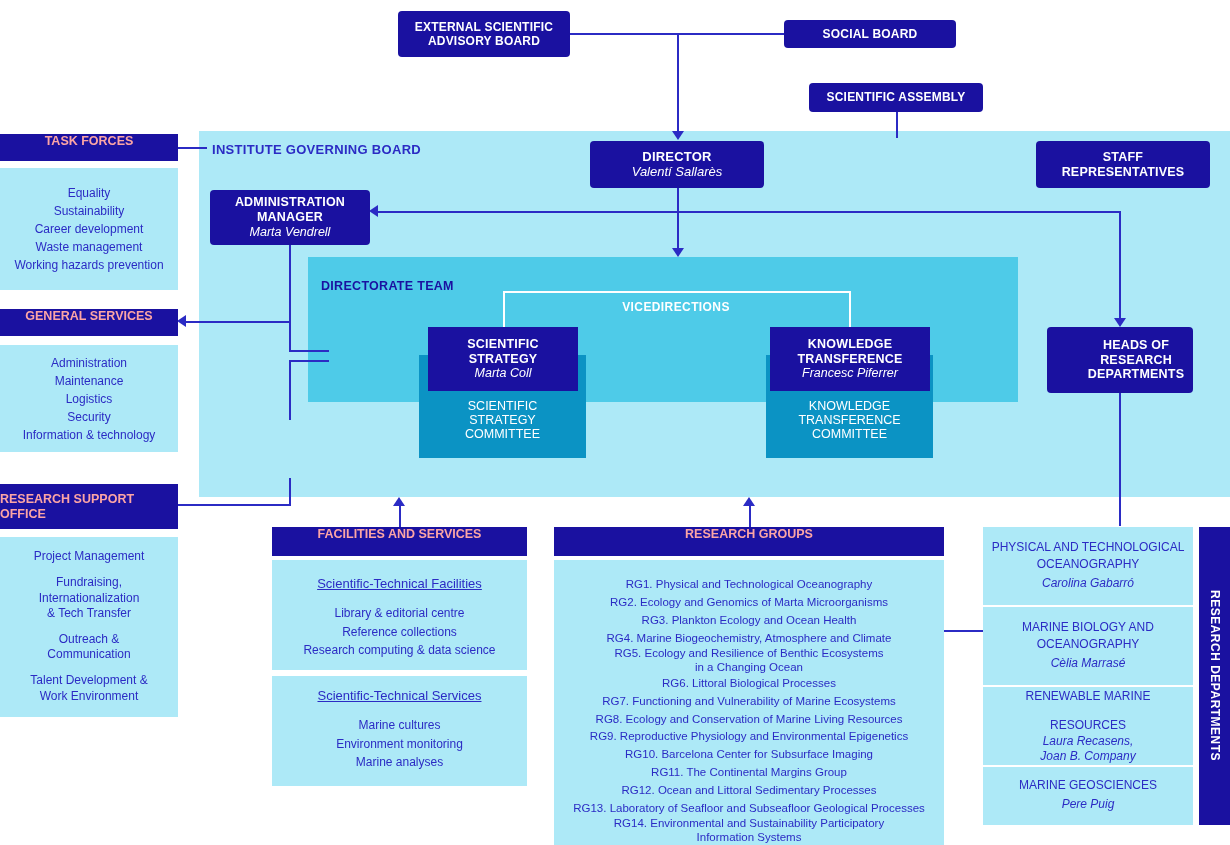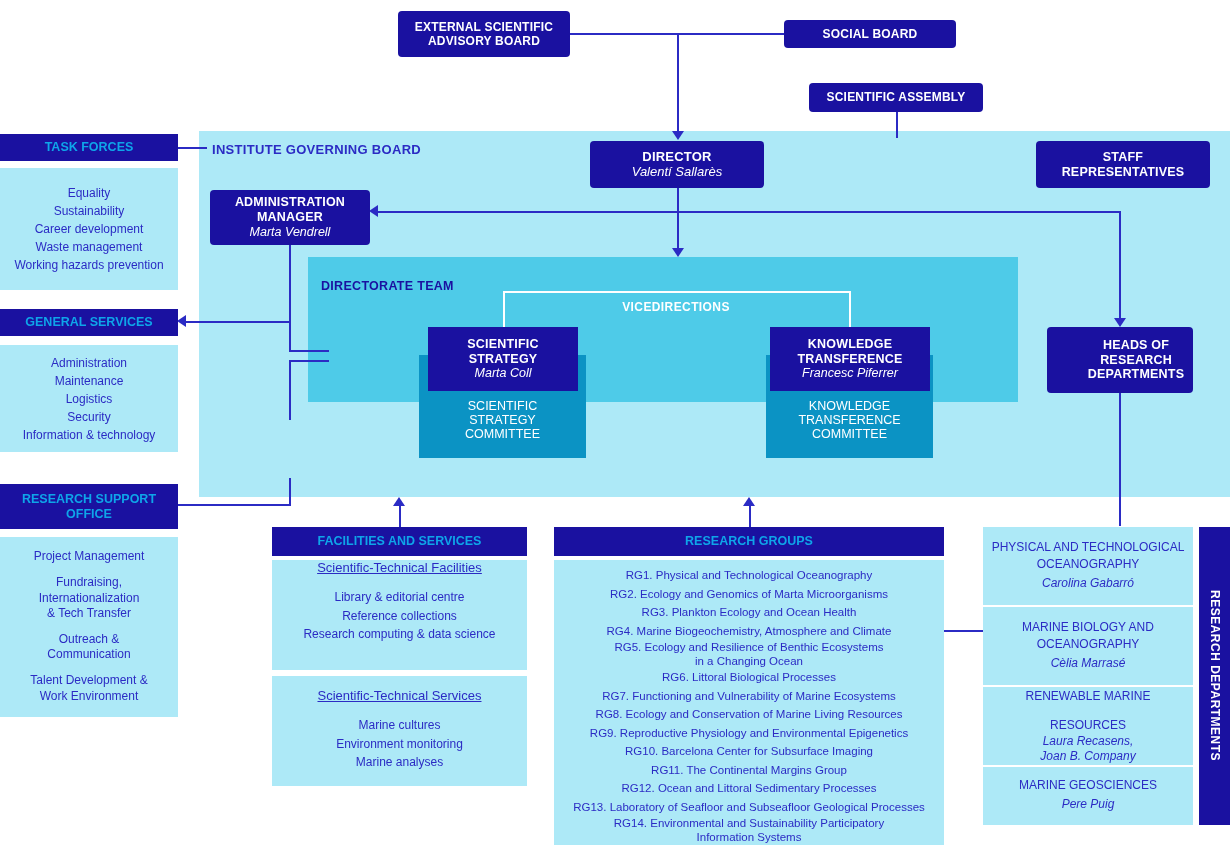--- a/index.html
+++ b/index.html
@@ -13,21 +13,21 @@
   .navy{background:#1a11a0;color:#ffffff;border-radius:4px;}
   .navy .t{font-weight:bold;letter-spacing:.2px;line-height:1.18;}
   .navy .n{font-style:italic;font-weight:normal;line-height:1.2;}
 
   
   .lightpanel{background:#ade9f7;color:#2b2bc4;}
   .midpanel{background:#4ecbe8;}
   .teal{background:#0b93c4;color:#fff;}
 
   
-  .bar{position:absolute;background:#1a11a0;color:#0ea5e9;display:flex;align-items:center;
+  .bar{position:absolute;background:#1a11a0;color:#fca5a5;display:flex;align-items:flex-start;
        justify-content:center;text-align:center;font-weight:bold;line-height:1.15;box-sizing:border-box;}
 
   .listpanel{position:absolute;background:#ade9f7;color:#2b2bc4;box-sizing:border-box;
        display:flex;flex-direction:column;align-items:center;justify-content:center;text-align:center;}
   .listpanel .li{line-height:1.5;}
 
   .sub-h{text-decoration:underline;font-weight:normal;}
 
   
   .ln{position:absolute;background:#2b2bc4;}
@@ -202,37 +202,37 @@
     </div>
     <div style="line-height:1.3;">
       <div>Talent Development &amp;</div>
       <div>Work Environment</div>
     </div>
   </div>
 
   <div class="bar" style="left:272px;top:527px;width:255px;height:29px;font-size:12.5px;">
     <span>FACILITIES AND SERVICES</span>
   </div>
-  <div class="listpanel" style="left:272px;top:560px;width:255px;height:110px;font-size:12px;justify-content:flex-start;padding-top:0;">
+  <div class="listpanel" style="left:272px;top:560px;width:255px;height:110px;font-size:12px;justify-content:flex-start;padding-top:16px;">
     <div class="sub-h" style="font-size:13px;margin-bottom:13px;">Scientific-Technical Facilities</div>
     <div class="li" style="line-height:1.55;">Library &amp; editorial centre</div>
     <div class="li" style="line-height:1.55;">Reference collections</div>
     <div class="li" style="line-height:1.55;">Research computing &amp; data science</div>
   </div>
   <div class="listpanel" style="left:272px;top:676px;width:255px;height:110px;font-size:12px;justify-content:flex-start;padding-top:12px;">
     <div class="sub-h" style="font-size:13px;margin-bottom:13px;">Scientific-Technical Services</div>
     <div class="li" style="line-height:1.55;">Marine cultures</div>
     <div class="li" style="line-height:1.55;">Environment monitoring</div>
     <div class="li" style="line-height:1.55;">Marine analyses</div>
   </div>
 
   <div class="bar" style="left:554px;top:527px;width:390px;height:29px;font-size:12.5px;">
     <span>RESEARCH GROUPS</span>
   </div>
-  <div class="listpanel" style="left:554px;top:560px;width:390px;height:285px;font-size:11.5px;justify-content:space-between;padding-top:7px;">
+  <div class="listpanel" style="left:554px;top:560px;width:390px;height:285px;font-size:11.5px;justify-content:flex-end;padding-top:7px;">
     <div class="li" style="line-height:1.55;">RG1. Physical and Technological Oceanography</div>
     <div class="li" style="line-height:1.55;">RG2. Ecology and Genomics of Marta Microorganisms</div>
     <div class="li" style="line-height:1.55;">RG3. Plankton Ecology and Ocean Health</div>
     <div class="li" style="line-height:1.55;">RG4. Marine Biogeochemistry, Atmosphere and Climate</div>
     <div class="li" style="line-height:1.2;white-space:pre-line;">RG5. Ecology and Resilience of Benthic Ecosystems
 in a Changing Ocean</div>
     <div class="li" style="line-height:1.55;">RG6. Littoral Biological Processes</div>
     <div class="li" style="line-height:1.55;">RG7. Functioning and Vulnerability of Marine Ecosystems</div>
     <div class="li" style="line-height:1.55;">RG8. Ecology and Conservation of Marine Living Resources</div>
     <div class="li" style="line-height:1.55;">RG9. Reproductive Physiology and Environmental Epigenetics</div>

